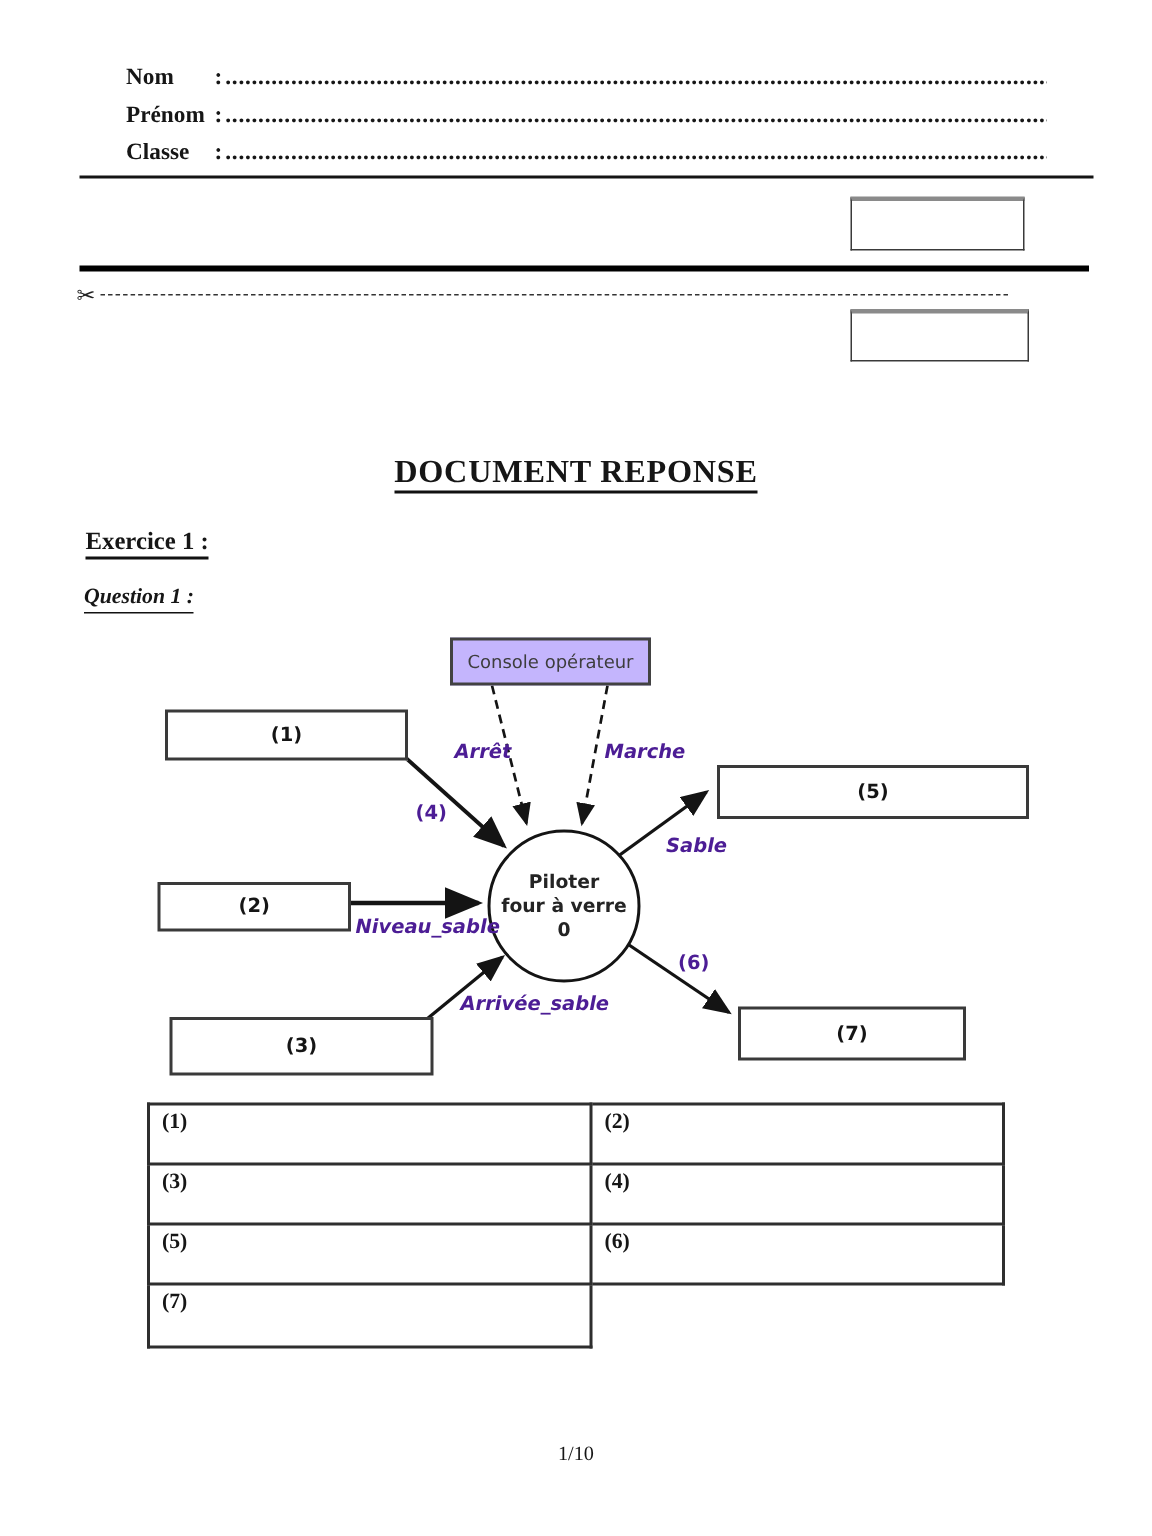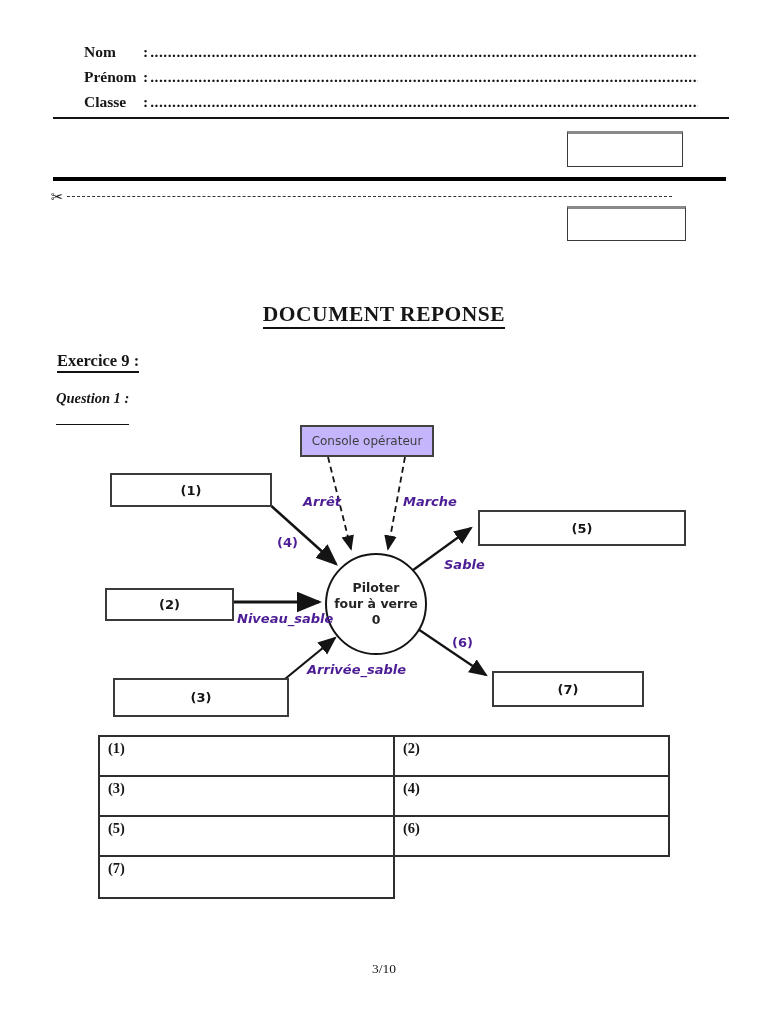--- a/index.html
+++ b/index.html
@@ -30,21 +30,21 @@
   .note-dashed{position:absolute;left:19px;top:5px;width:82px;height:27px;
     border:2.6px dashed #111;display:flex;align-items:center;justify-content:center;
     font-size:17px;letter-spacing:1.5px;}
   
   .doc-title{position:absolute;left:0;top:302px;width:768px;text-align:center;}
   .doc-title span{font-size:21.5px;font-weight:bold;letter-spacing:0.5px;
     border-bottom:2.6px solid #111;padding-bottom:1px;}
   .h-exercise{position:absolute;left:57px;top:351px;font-size:16.5px;font-weight:bold;}
   .h-exercise span{border-bottom:2.2px solid #111;padding-bottom:1px;}
   .h-question{position:absolute;left:56px;top:390px;font-size:14.5px;font-weight:bold;font-style:italic;}
-  .h-question span{border-bottom:1.8px solid #111;padding-bottom:18px;font-style:italic;}
+  .h-question span{border-bottom:1.8px solid #111;padding-bottom:2px;font-style:italic;}
   
   #diagram{position:absolute;left:0;top:415px;width:768px;height:312px;
     font-family:"DejaVu Sans","Liberation Sans",sans-serif;}
   #diagram svg{position:absolute;left:0;top:0;}
   .d-box{position:absolute;background:#fff;border:2px solid #3a3a3a;
     display:flex;align-items:center;justify-content:center;
     font-weight:bold;font-size:13px;color:#151515;}
   .console-box{position:absolute;left:300px;top:10px;width:130px;height:28px;
     background:#c4b5fd;border:2px solid #424242;display:flex;align-items:center;justify-content:center;
     font-size:12px;color:#3d3d3d;}
@@ -88,21 +88,21 @@
   <div class="rule-thick"></div>
   <span class="scissors">✂</span>
   <div class="cutline"></div>
 
   <div class="scan-box" style="left:567px;top:206px;width:117px;height:31px;"></div>
 
   <div class="doc-title">
     <span>DOCUMENT REPONSE</span>
   </div>
   <div class="h-exercise">
-    <span>Exercice 9 :</span>
+    <span>Exercice 1 :</span>
   </div>
   <div class="h-question">
     <span>Question 1 :</span>
   </div>
 
   <div id="diagram">
     <svg width="768" height="312" viewBox="0 0 768 312">
       <defs>
         <marker id="ah" markerWidth="9" markerHeight="8" refX="7.5" refY="3.5" orient="auto">
           <path d="M0,0 L8.5,3.5 L0,7 z" fill="#141414"></path>
@@ -166,15 +166,15 @@
       <td class="col-l r40">(5)</td>
       <td class="col-r r40">(6)</td>
     </tr>
     <tr>
       <td class="col-l r42">(7)</td>
       <td class="col-r r42 noborder"></td>
     </tr>
   </tbody>
     </table>
 
-  <div class="page-num">3/10</div>
+  <div class="page-num">1/10</div>
 
 </div>
 
 </body></html>

